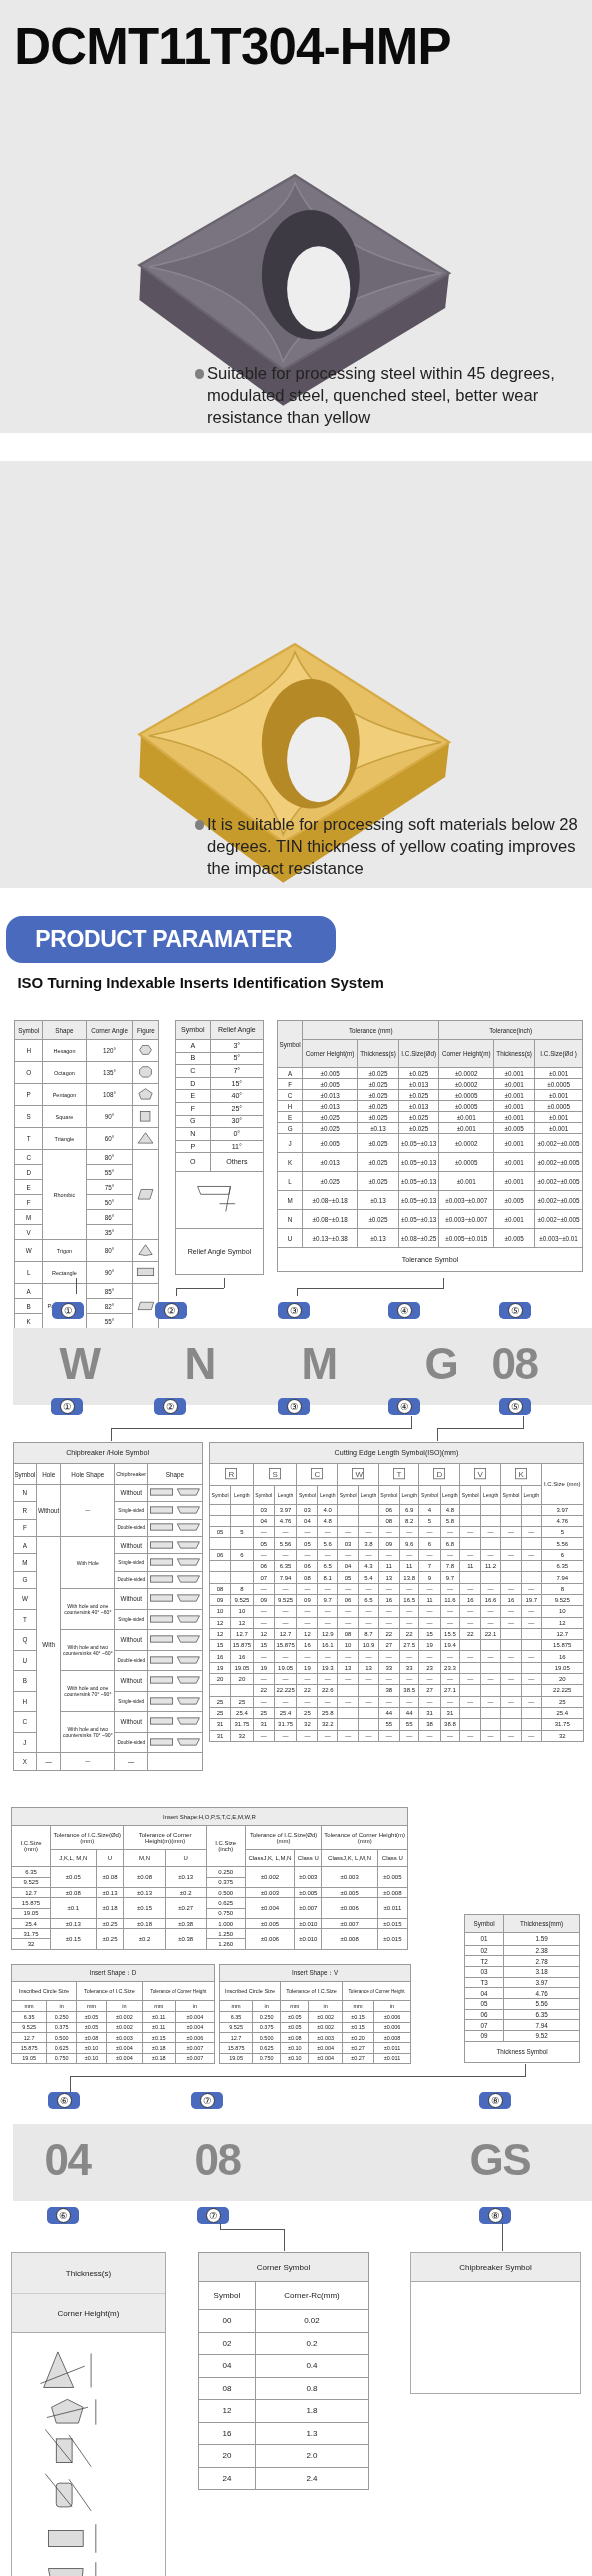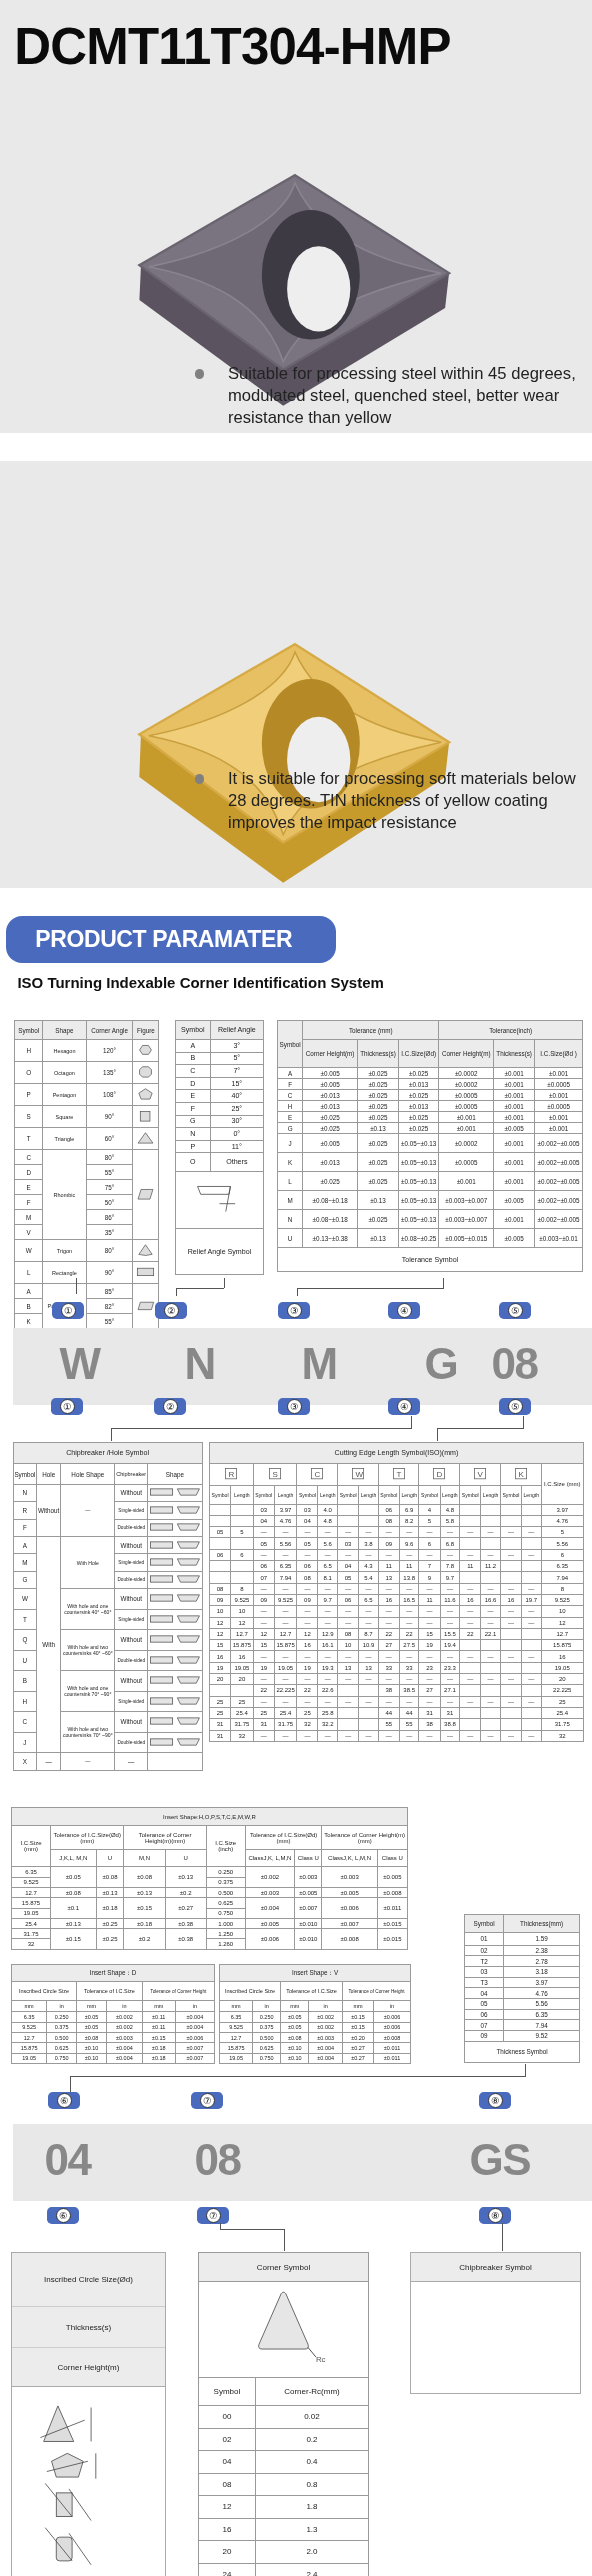--- a/index.html
+++ b/index.html
@@ -2,21 +2,21 @@
 <html style="font-size:12.6px"><head>
 <meta charset="utf-8">
 <style>
 *{box-sizing:border-box;margin:0;padding:0}
 body{width:592px;height:2576px;background:#fff;font-family:"Liberation Sans",sans-serif;color:#222;position:relative;overflow:hidden}
 .abs{position:absolute}
 .panel{position:absolute;left:0;width:592px;background:#e9e9e9}
 .title{position:absolute;left:14.2px;top:17.4px;font-size:51px;font-weight:bold;letter-spacing:-0.8px;color:#0b0b0b;font-family:"Liberation Sans",sans-serif}
 .desc{position:absolute;left:190px;width:395px;font-size:16.6px;line-height:22px;color:#222}
 .desc .dot{position:absolute;left:4.7px;top:6.3px;width:9.5px;height:9.5px;border-radius:50%;background:#808080}
-.desc p{margin-left:38px}
+.desc p{margin-left:17px}
 .banner{position:absolute;left:6.3px;top:916px;width:330px;height:47px;background:#4a6bbd;border-radius:16px;color:#fff;font-weight:bold;font-size:23px;line-height:47px;padding-left:29px;letter-spacing:-0.4px}
 .iso-title{position:absolute;left:17.4px;top:974px;font-size:15px;font-weight:bold;color:#111}
 table{border-collapse:collapse;position:absolute;font-size:7.1px;color:#222;background:#fff}
 td,th{border:0.8px solid #9a9a9a;text-align:center;font-weight:normal;padding:0 0.8px}
 th{background:#ececec}
 .badge{position:absolute;width:32px;height:17.4px;background:#4a6bbd;border-radius:4.7px}
 .badge .num{position:absolute;left:8.7px;top:0.8px;width:15px;height:15px;border-radius:50%;background:#fff;border:0.8px solid #333;font-size:9.5px;line-height:13.4px;text-align:center;color:#111}
 .code-bar{position:absolute;left:12.6px;width:580px;height:77px;background:#e8e8e8}
 .code{position:absolute;font-size:44px;font-weight:bold;color:#888;top:11px;letter-spacing:-1.6px}
 .line{position:absolute;background:#555}
@@ -44,27 +44,27 @@
 <div class="panel" style="top:461px;height:427px"></div>
 <div class="abs" style="left:133px;top:641px;width:328px;height:245px">
   <svg width="328" height="245" viewBox="0 0 415 310">
     <polygon points="205,4 400,128 395,172 190,306 8,172 10,118" fill="#c79a2c"></polygon>
     <polygon points="205,4 400,128 190,255 8,118" fill="#e8c064" stroke="#d6aa45" stroke-width="3"></polygon>
     <path d="M205,14 C190,60 120,100 20,120 C120,140 170,180 190,245 C220,180 290,150 390,128 C290,110 230,70 205,14Z" fill="#f1cf7a" stroke="#c9a040" stroke-width="2"></path>
     <ellipse cx="225" cy="130" rx="62" ry="82" fill="#b58a26"></ellipse>
     <ellipse cx="235" cy="150" rx="40" ry="54" fill="#eeeeee"></ellipse>
   </svg>
 </div>
-<div class="desc" style="top:768px">
+<div class="desc" style="top:814px">
   <span class="dot"></span>
   <p>It is suitable for processing soft materials below 28 degrees. TIN thickness of yellow coating improves the impact resistance</p>
 </div>
 
 <div class="banner">PRODUCT PARAMATER</div>
-<div class="iso-title">ISO Turning Indexable Corner Identification System</div>
+<div class="iso-title">ISO Turning Indexable Inserts Identification System</div>
 
 <table id="shape-table" style="left:14.2px;top:1020px;width:145px;font-size:6.3px">
   <thead>
       <tr>
     <th style="height:19px">Symbol</th>
     <th>Shape</th>
     <th>Corner Angle</th>
     <th>Figure</th>
   </tr>
     </thead>
@@ -1375,21 +1375,20 @@
 <div class="badge" style="left:479px;top:2207px">
     <span class="num">⑧</span>
   </div>
 
 <div class="line" style="left:220px;top:2223px;width:0.8px;height:6.3px"></div>
 <div class="line" style="left:220px;top:2229px;width:65px;height:0.8px"></div>
 <div class="line" style="left:284px;top:2229px;width:0.8px;height:22px"></div>
 <div class="line" style="left:502px;top:2223px;width:0.8px;height:28.4px"></div>
 
 <div class="abs" style="left:11px;top:2252px;width:155px;height:403px;border:0.8px solid #aaa;background:#fff">
-  <div style="height:54px;background:#ececec;border-bottom:1.6px solid #ccc;font-size:8px;display:flex;align-items:center;justify-content:center">Inscribed Circle Size(Ød)</div>
   <div style="height:41px;background:#ececec;border-bottom:1.6px solid #ccc;font-size:8px;display:flex;align-items:center;justify-content:center">Thickness(s)</div>
   <div style="height:39px;background:#ececec;border-bottom:0.8px solid #aaa;font-size:8px;display:flex;align-items:center;justify-content:center">Corner Height(m)</div>
   <div style="padding-top:11px">
     <svg width="155" height="253" viewBox="0 0 196 320">
       <polygon points="58,10 40,55 78,55" fill="#ddd" stroke="#444"></polygon>
         <line x1="36" y1="50" x2="92" y2="28" stroke="#444"></line>
         <line x1="100" y1="12" x2="100" y2="55" stroke="#444"></line>
       <polygon points="50,80 70,70 90,80 84,100 56,100" fill="#ddd" stroke="#444"></polygon>
         <line x1="44" y1="93" x2="96" y2="80" stroke="#444"></line>
         <line x1="106" y1="70" x2="106" y2="102" stroke="#444"></line>
@@ -1406,29 +1405,20 @@
     </svg>
   </div>
 </div>
 
 <table id="corner-table" style="left:198px;top:2252px;width:171px;font-size:8px">
   <thead>
     <tr>
         <th colspan="2" style="height:29px">Corner Symbol</th>
       </tr>
     <tr>
-        <td colspan="2" style="height:96px">
-      <svg width="87" height="79" viewBox="0 0 110 100" style="font-size:10px">
-            <path d="M52,6 Q55,2 58,6 L86,70 Q88,76 82,76 L28,76 Q22,76 24,70 Z" fill="#e6e6e6" stroke="#444"></path>
-            <line x1="86" y1="74" x2="96" y2="86" stroke="#222"></line>
-            <text x="96" y="92" font-size="10" fill="#555">Rc</text>
-          </svg>
-    </td>
-      </tr>
-    <tr>
       <th style="background:#fff;height:28px">Symbol</th>
       <th style="background:#fff">Corner-Rc(mm)</th>
     </tr>
   </thead>
   <tbody>
       <tr>
         <td style="height: 22.5px;">00</td>
         <td>0.02</td>
       </tr>
       <tr>

